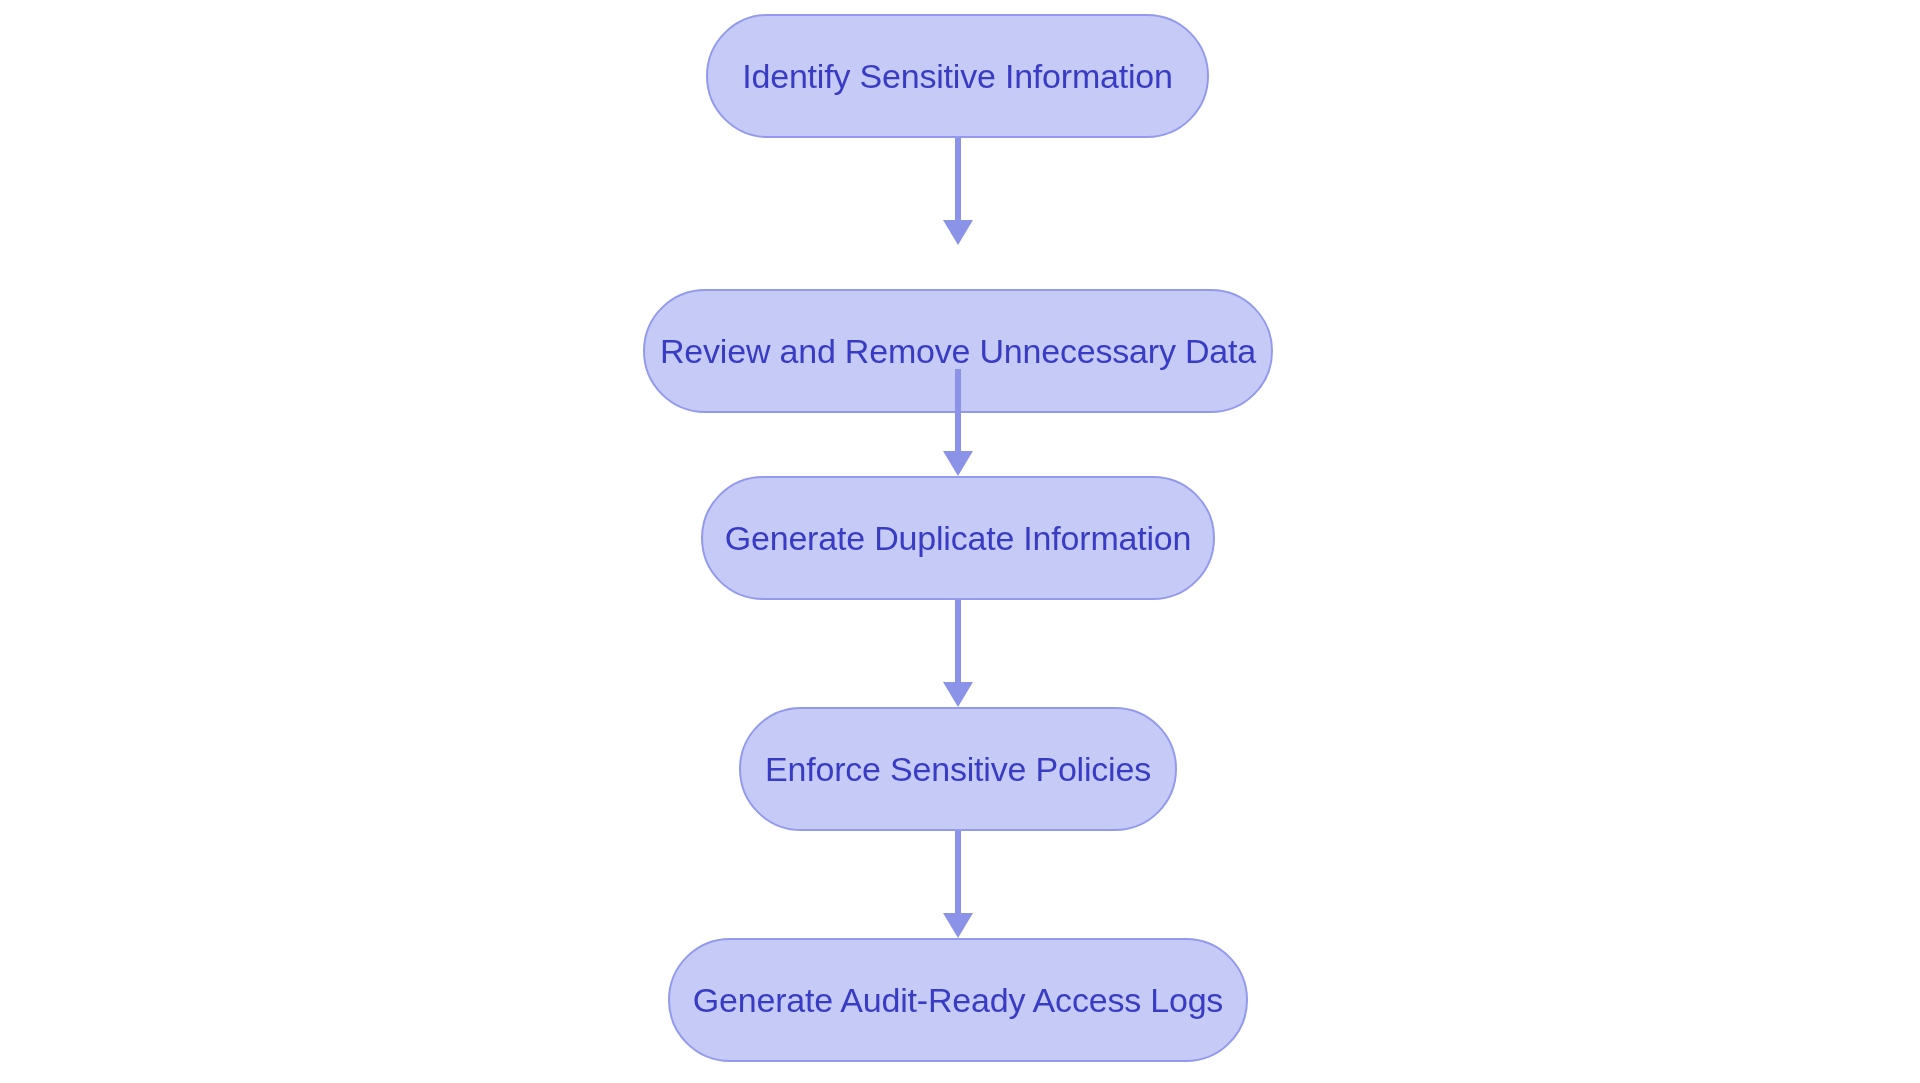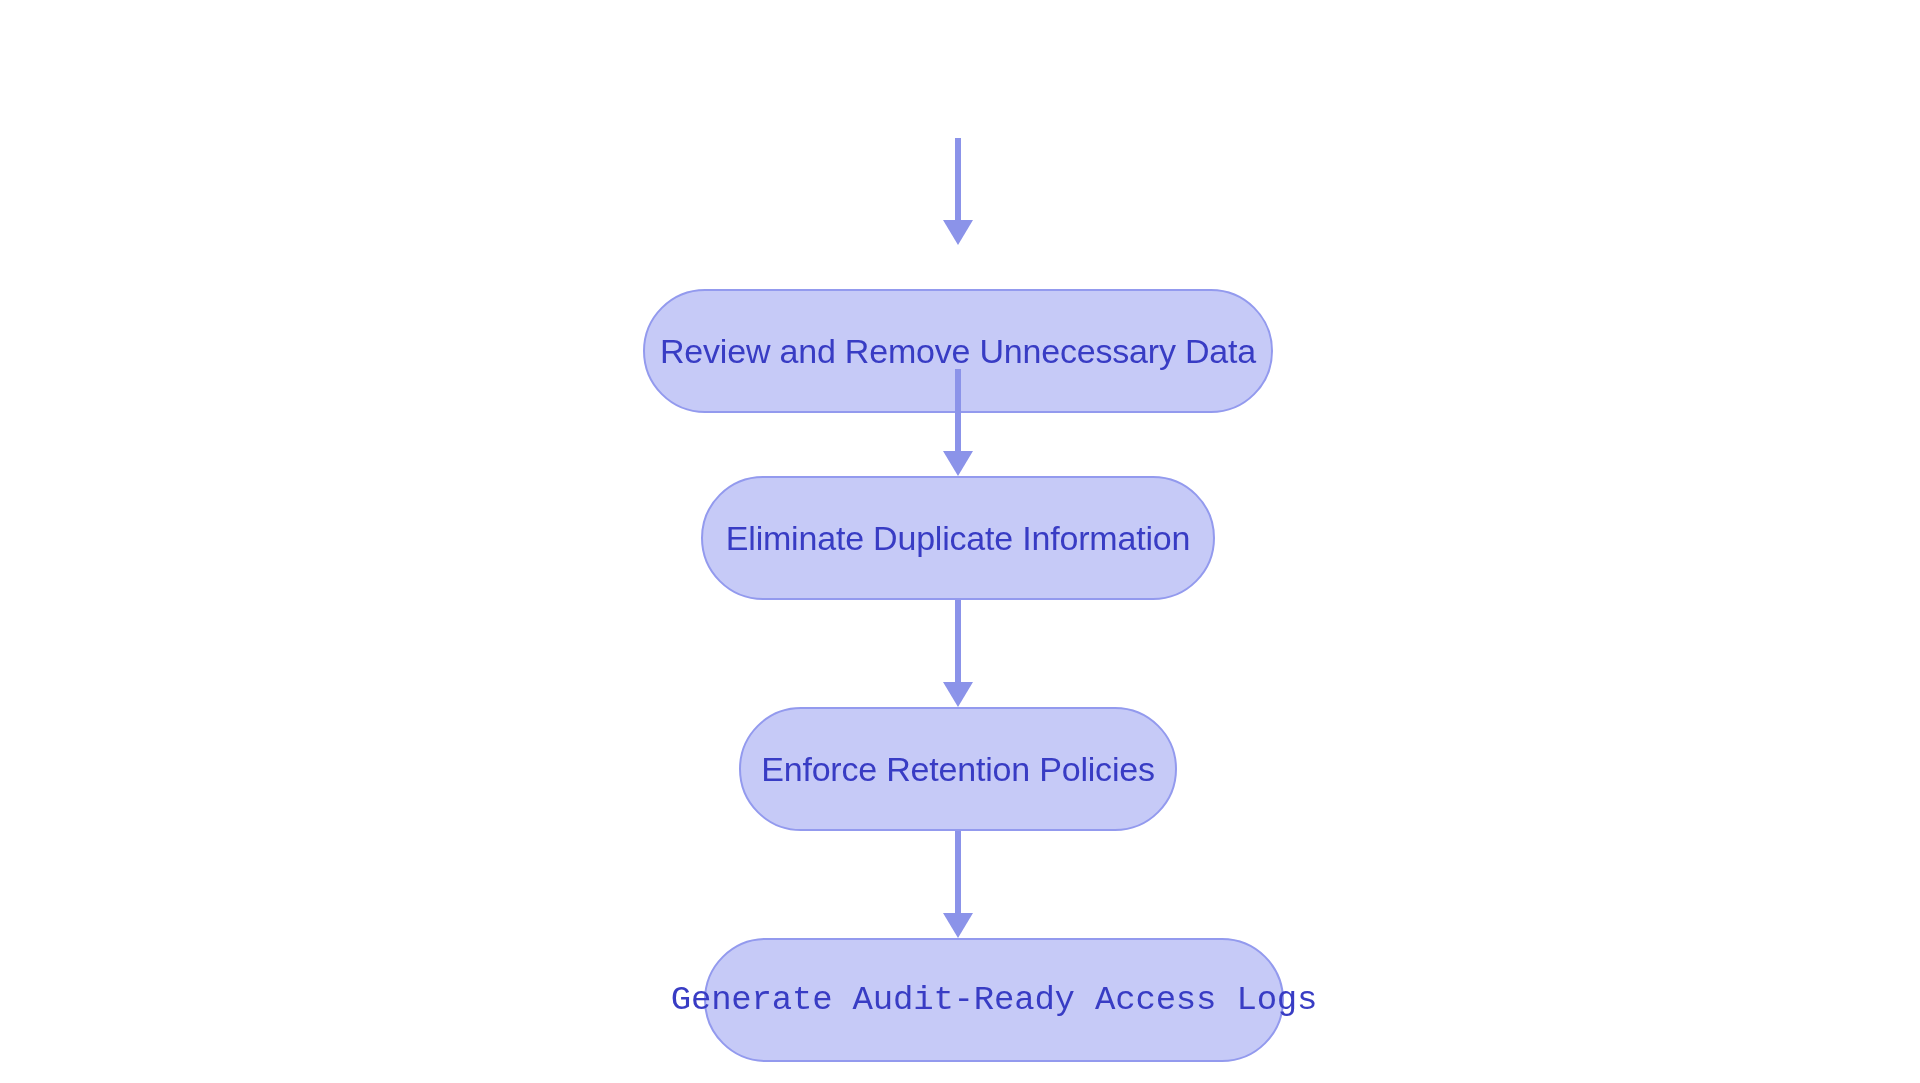--- a/index.html
+++ b/index.html
@@ -55,50 +55,53 @@
     border-left:15px solid transparent;
     border-right:15px solid transparent;
     border-top:25px solid var(--arrow);
   }
 </style>
 </head>
 <body>
 
 <div class="canvas">
 
+  <div class="flow-node" style="left:706px; top:14px; width:503px;">
+    <span class="label">Identify Sensitive Information</span>
+  </div>
 
   <div class="arrow" style="top:138px; height:107px;">
     <div class="stem"></div>
     <div class="head"></div>
   </div>
 
   <div class="flow-node" style="left:643px; top:245px; width:630px;margin-top:44px;">
     <span class="label">Review and Remove Unnecessary Data</span>
   </div>
 
   <div class="arrow" style="top:369px; height:107px;">
     <div class="stem"></div>
     <div class="head"></div>
   </div>
 
   <div class="flow-node" style="left:701px; top:476px; width:514px;">
-    <span class="label">Eliminate Duplicate Information</span>
+    <span class="label">Generate Duplicate Information</span>
   </div>
 
   <div class="arrow" style="top:600px; height:107px;">
     <div class="stem"></div>
     <div class="head"></div>
   </div>
 
   <div class="flow-node" style="left:739px; top:707px; width:438px;">
-    <span class="label">Enforce Retention Policies</span>
+    <span class="label">Enforce Sensitive Policies</span>
   </div>
 
   <div class="arrow" style="top:831px; height:107px;">
     <div class="stem"></div>
     <div class="head"></div>
   </div>
 
-  <div class="flow-node" style="left:704px; top:938px; width:580px;font-family:Liberation Mono, monospace;">
+  <div class="flow-node" style="left:668px; top:938px; width:580px;">
     <span class="label">Generate Audit-Ready Access Logs</span>
   </div>
 
 </div>
 
 </body></html>

